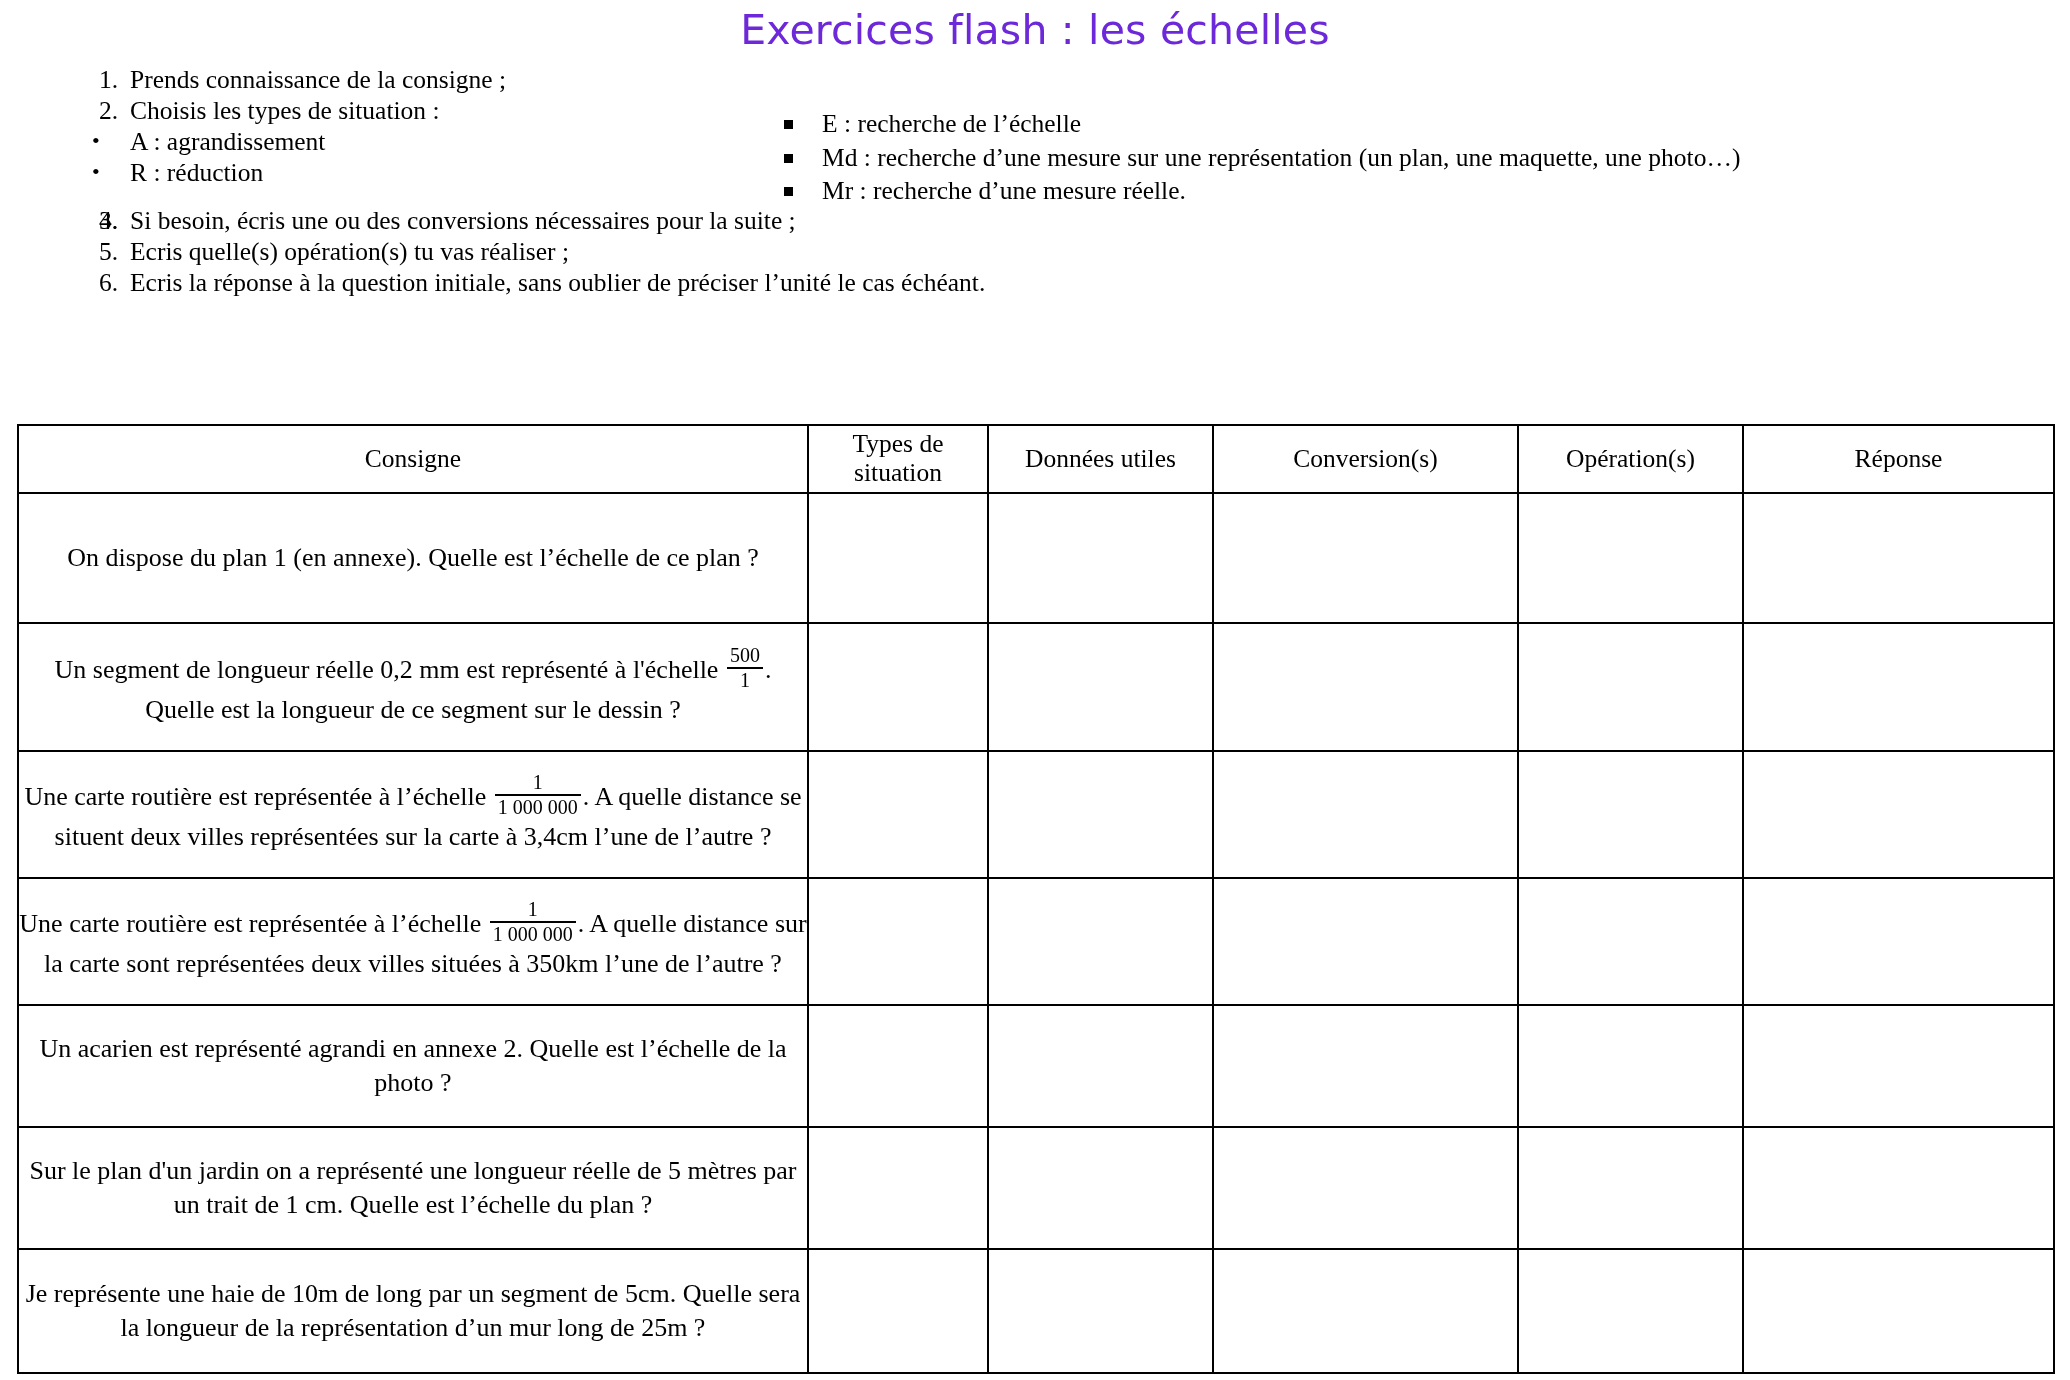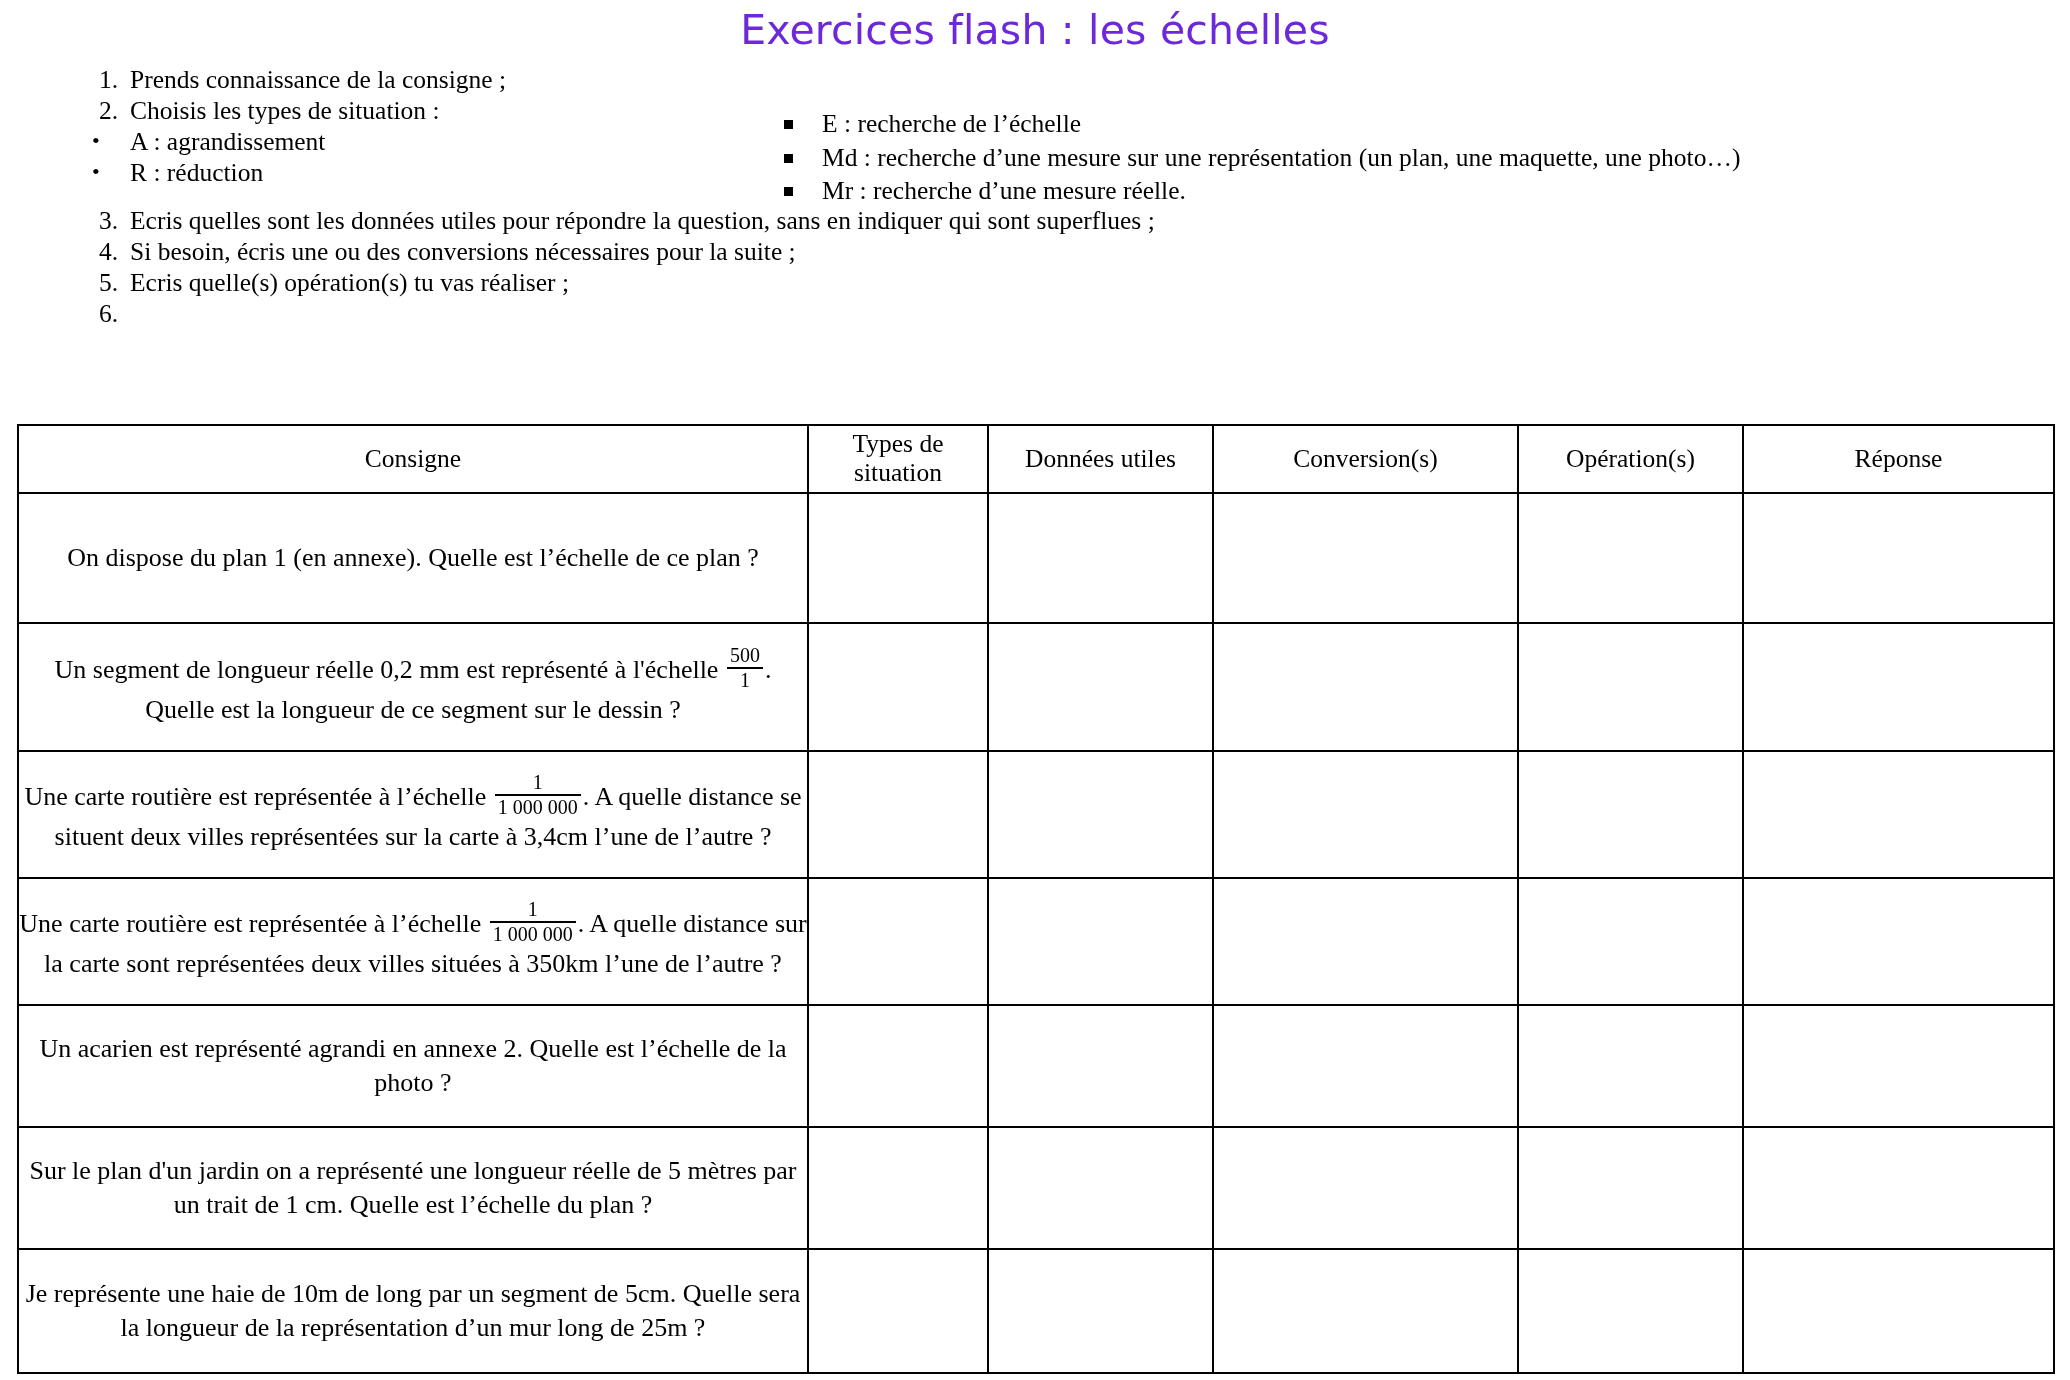--- a/index.html
+++ b/index.html
@@ -233,32 +233,32 @@
             <span class="sqbullet"></span>
             <span>Mr : recherche d’une mesure réelle.</span>
           </li>
         </ul>
       </div>
     </div>
 
     <ol class="olist tail-list">
       <li>
         <span class="num">3.</span>
-        <span>Ecris quelles sont les données utiles pour répondre la question, sans en indiquer qui sont superflues ;</span>
       </li>
       <li>
         <span class="num">4.</span>
         <span>Si besoin, écris une ou des conversions nécessaires pour la suite ;</span>
       </li>
       <li>
         <span class="num">5.</span>
         <span>Ecris quelle(s) opération(s) tu vas réaliser ;</span>
       </li>
       <li>
         <span class="num">6.</span>
+        <span>Ecris la réponse à la question initiale, sans oublier de préciser l’unité le cas échéant.</span>
       </li>
     </ol>
   </div>
 
   <div class="grid-wrap">
     <table class="grid">
       <colgroup>
         <col class="c-consigne">
           <col class="c-types">
           <col class="c-donnees">

